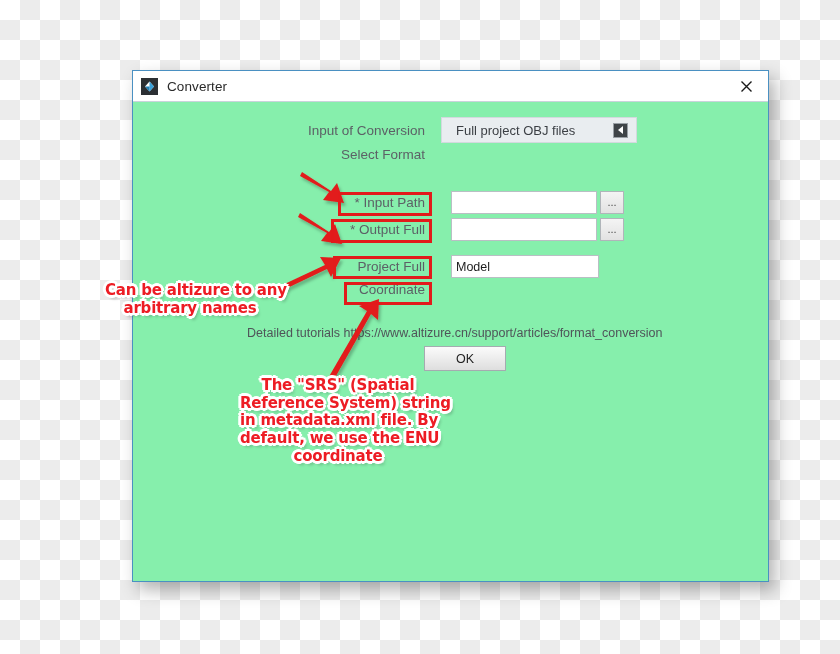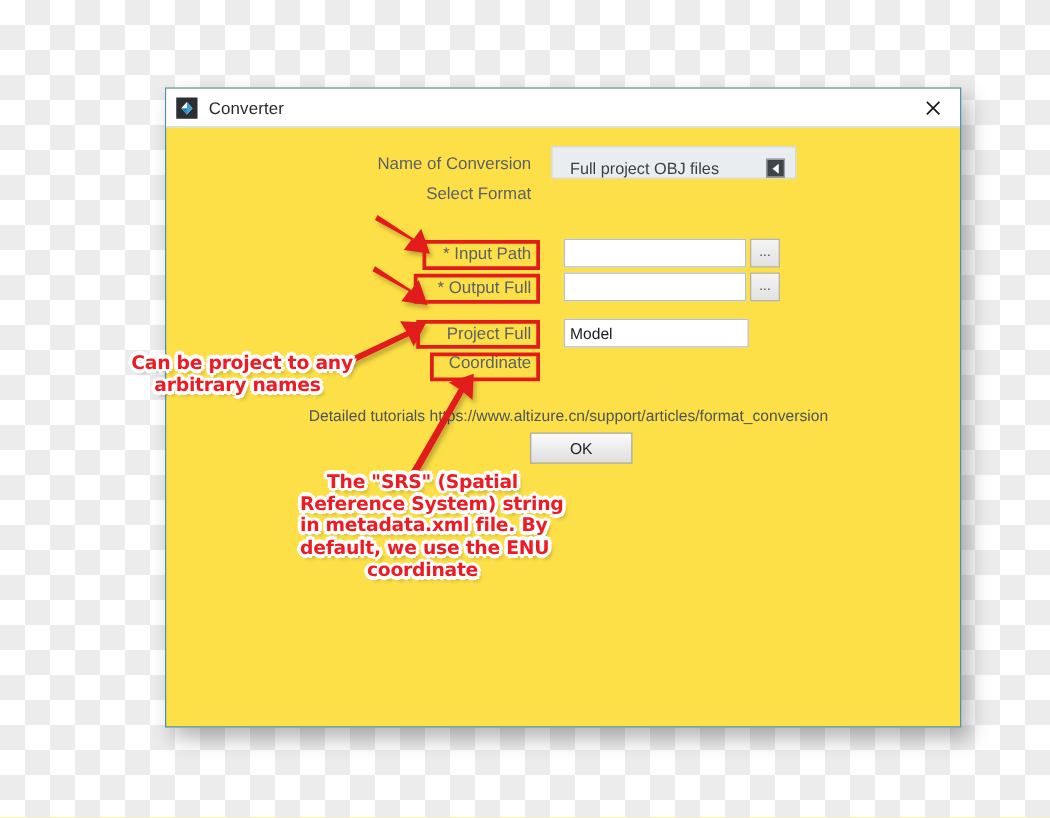--- a/index.html
+++ b/index.html
@@ -20,21 +20,21 @@
     background-position: 0 0, 20px 20px;
   }
 
   
   #window {
     position: absolute;
     left: 132px;
     top: 70px;
     width: 637px;
     height: 512px;
-    background: #fde047;
+    background: #86efac;
     border: 1px solid #4a90c2;
     box-sizing: border-box;
     box-shadow: 6px 8px 16px rgba(0,0,0,0.30);
   }
   #titlebar {
     position: relative;
     height: 31px;
     background: #ffffff;
     border-bottom: 1px solid #c9d3db;
     display: flex;
@@ -211,22 +211,22 @@
     </span>
     <span id="title-text">Converter</span>
     <span id="close-btn">
       <svg width="13" height="13" viewBox="0 0 13 13">
         <path d="M1.5 1.5 L11.5 11.5 M11.5 1.5 L1.5 11.5" stroke="#1a1a1a" stroke-width="1.4"></path>
       </svg>
     </span>
   </div>
 
   <div class="form-row" style="left:164px; top:46px;">
-    <span class="form-label" style="width:128px;">Name of Conversion</span>
-    <span class="combo" style="width:196px; margin-left:16px;align-items:flex-end;">
+    <span class="form-label" style="width:128px;">Input of Conversion</span>
+    <span class="combo" style="width:196px; margin-left:16px;">
       <span class="combo-label">Full project OBJ files</span>
       <span class="combo-arrow">
           <i></i>
         </span>
     </span>
   </div>
 
   <div class="form-row" style="left:164px; top:76px;">
     <span class="form-label" style="width:128px;">Select Format</span>
   </div>
@@ -275,21 +275,21 @@
 
       <path d="M327,380 L367,311 L359,306 L379,299 L378,320 L371,314 L332,383 Z"></path>
     </g>
   </svg>
 
   <div class="redbox" style="left:338px; top:192px; width:94px; height:24px;"></div>
   <div class="redbox" style="left:331px; top:219px; width:101px; height:24px;"></div>
   <div class="redbox" style="left:333px; top:256px; width:99px; height:23px;"></div>
   <div class="redbox" style="left:344px; top:282px; width:88px; height:23px;"></div>
 
-  <div class="note" style="left:105px; top:282px; width:170px;">Can be project to any
+  <div class="note" style="left:105px; top:282px; width:170px;">Can be altizure to any
 arbitrary names</div>
   <div class="note" style="left:240px; top:377px; width:196px;">The "SRS" (Spatial
 Reference System) string
 in metadata.xml file. By
 default, we use the ENU
 coordinate</div>
 
 </div>
 
 </body></html>

